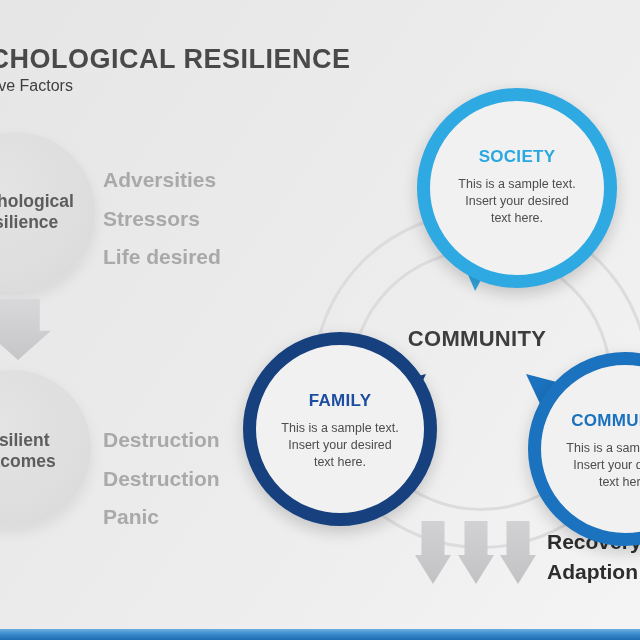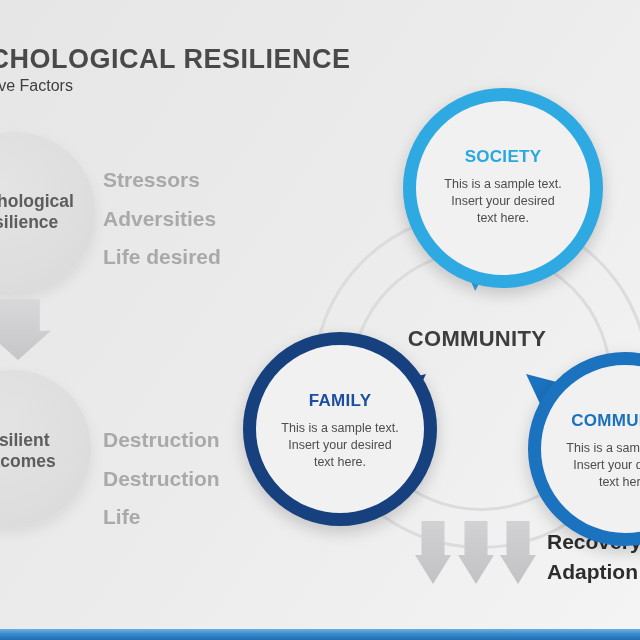--- a/index.html
+++ b/index.html
@@ -32,21 +32,21 @@
   .list-bottom{top:428px;}
 
   
   .faint-ring{position:absolute;border:3px solid #dcdcde;border-radius:50%;}
   .ring-outer{left:312px;top:211px;width:332px;height:332px;}
   .ring-inner{left:350px;top:249px;width:256px;height:256px;}
 
   
   .node-circle{position:absolute;border-radius:50%;background:#f1f1f2;
                box-shadow:0 6px 16px rgba(0,0,0,.18);z-index:3;}
-  .nc-society{left:403px;top:88px;width:174px;height:174px;border:13px solid #2fa9e2;}
+  .nc-society{left:417px;top:88px;width:174px;height:174px;border:13px solid #2fa9e2;}
   .nc-family{left:243px;top:332px;width:168px;height:168px;border:13px solid #16407e;}
   .nc-community{left:528px;top:352px;width:168px;height:168px;border:13px solid #1b72be;}
   .node-text{position:absolute;left:8%;right:8%;top:46px;text-align:center;z-index:4;}
   .node-label{font-size:17px;font-weight:bold;letter-spacing:.3px;margin-bottom:9px;}
   .node-body{font-size:12.5px;line-height:17px;color:#4d4d4d;}
 
   
   .pointer{position:absolute;z-index:2;}
   .pt-society{left:454px;top:245px;width:46px;height:46px;background:#2fa9e2;
       clip-path:polygon(2% 0,98% 0,46% 100%);}
@@ -79,38 +79,38 @@
   <div class="subtitle">Protective Factors</div>
 
   <div class="gray-circle gc1">
     <div class="gc-text">
       <div>Psychological</div>
       <div>Resilience</div>
     </div>
   </div>
 
   <div class="side-list list-top">
+    <div>Adversities</div>
     <div>Stressors</div>
-    <div>Adversities</div>
     <div>Life desired</div>
   </div>
 
   <div class="big-down-arrow"></div>
 
   <div class="gray-circle gc2">
     <div class="gc-text">
       <div>Resilient</div>
       <div>Outcomes</div>
     </div>
   </div>
 
   <div class="side-list list-bottom">
     <div>Destruction</div>
     <div>Destruction</div>
-    <div>Life</div>
+    <div>Panic</div>
   </div>
 
   <div class="faint-ring ring-outer"></div>
   <div class="faint-ring ring-inner"></div>
 
   <div class="pointer pt-society" style="background: rgb(47, 169, 226);"></div>
   <div class="pointer pt-family" style="background: rgb(22, 64, 126);"></div>
   <div class="pointer pt-community" style="background: rgb(27, 114, 190);"></div>
 
   <div class="node-circle nc-society" style="border-color: rgb(47, 169, 226);">

